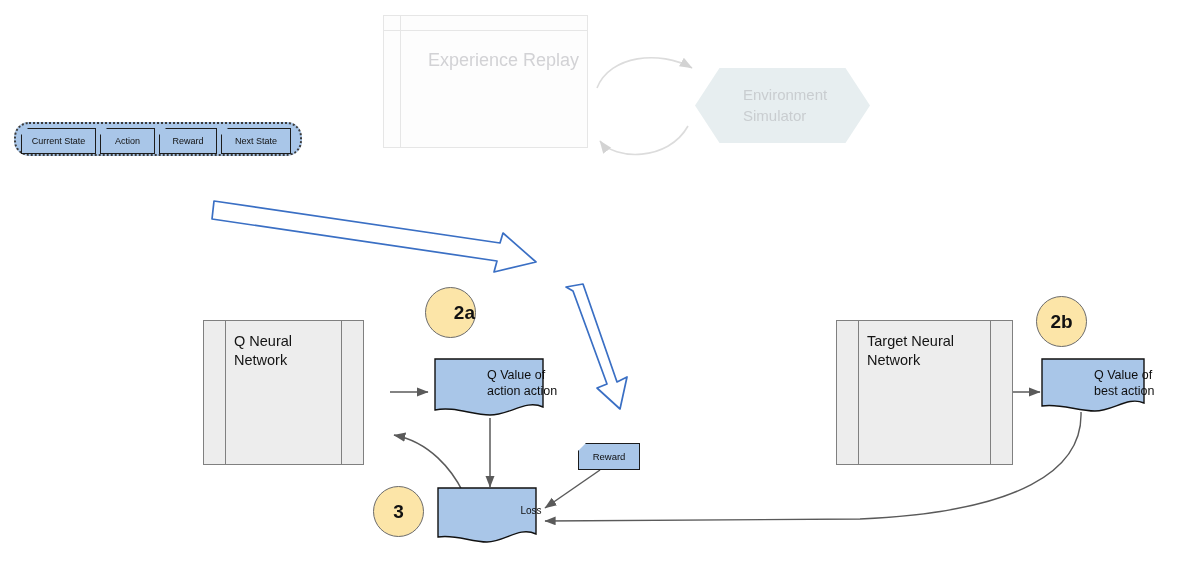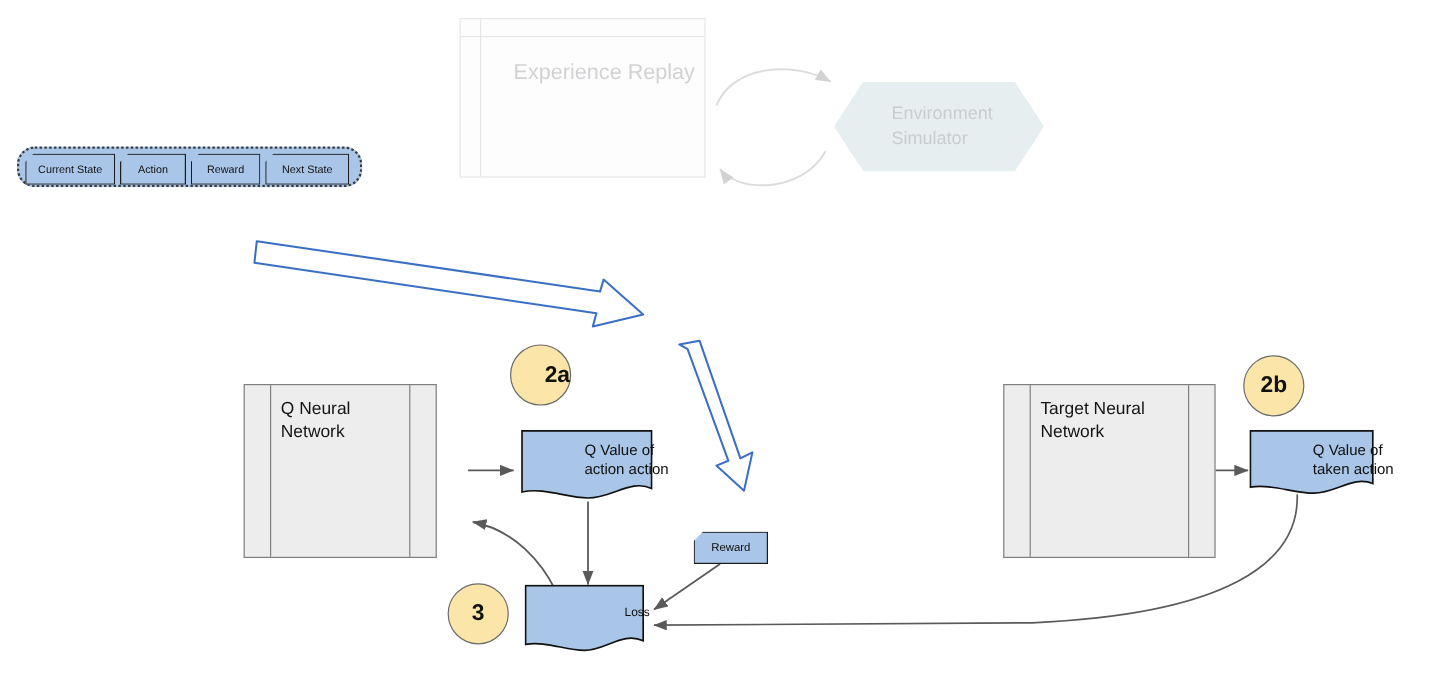--- a/index.html
+++ b/index.html
@@ -348,17 +348,17 @@
   <div class="badge" style="left:1036px; top:296px; width:51px; height:51px;">
     <span>2b</span>
   </div>
 
   <div class="docshape" style="left:1041px; top:358px; width:104px; height:58px;">
     <svg width="104" height="58" viewBox="0 0 104 58">
       <path d="M1,1 L103,1 L103,45 C87,38 72,53 54,53 C37,53 18,45 1,48 Z" fill="#a9c6e8" stroke="#111111" stroke-width="1.4"></path>
     </svg>
     <div class="doc-label">
       <div>Q Value of</div>
-      <div>taken action</div>
+      <div>best action</div>
     </div>
   </div>
 
 </div>
 
 </body></html>

